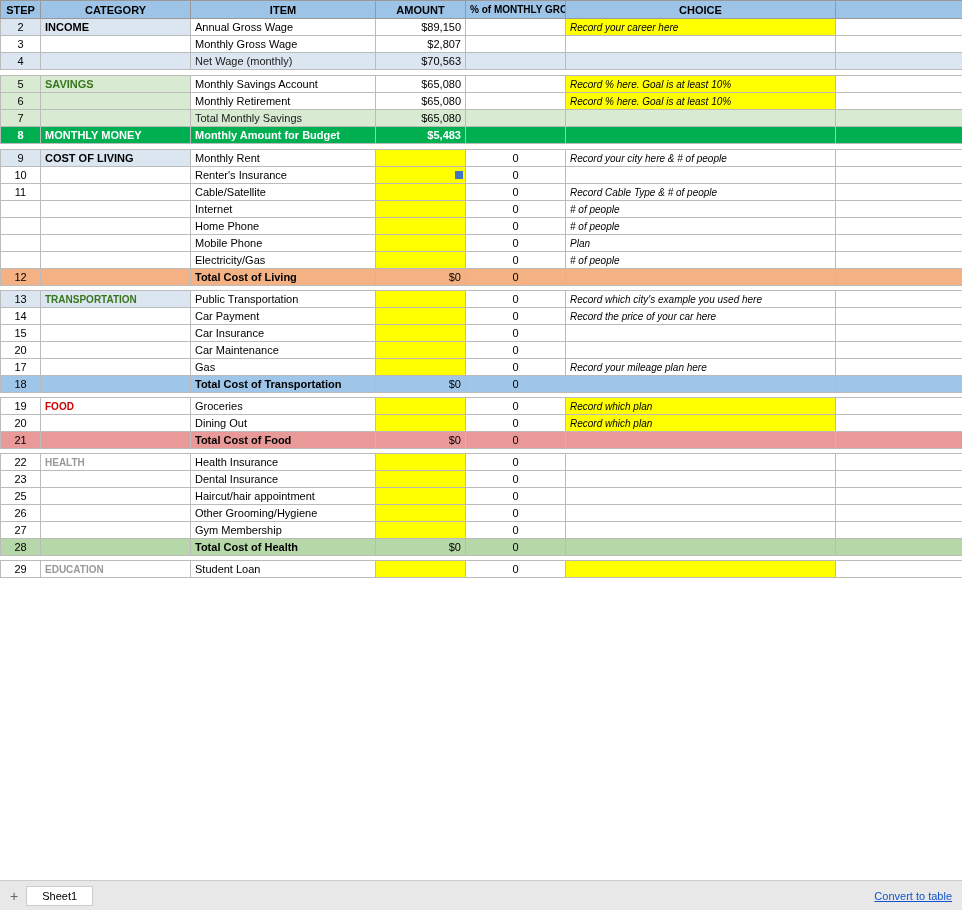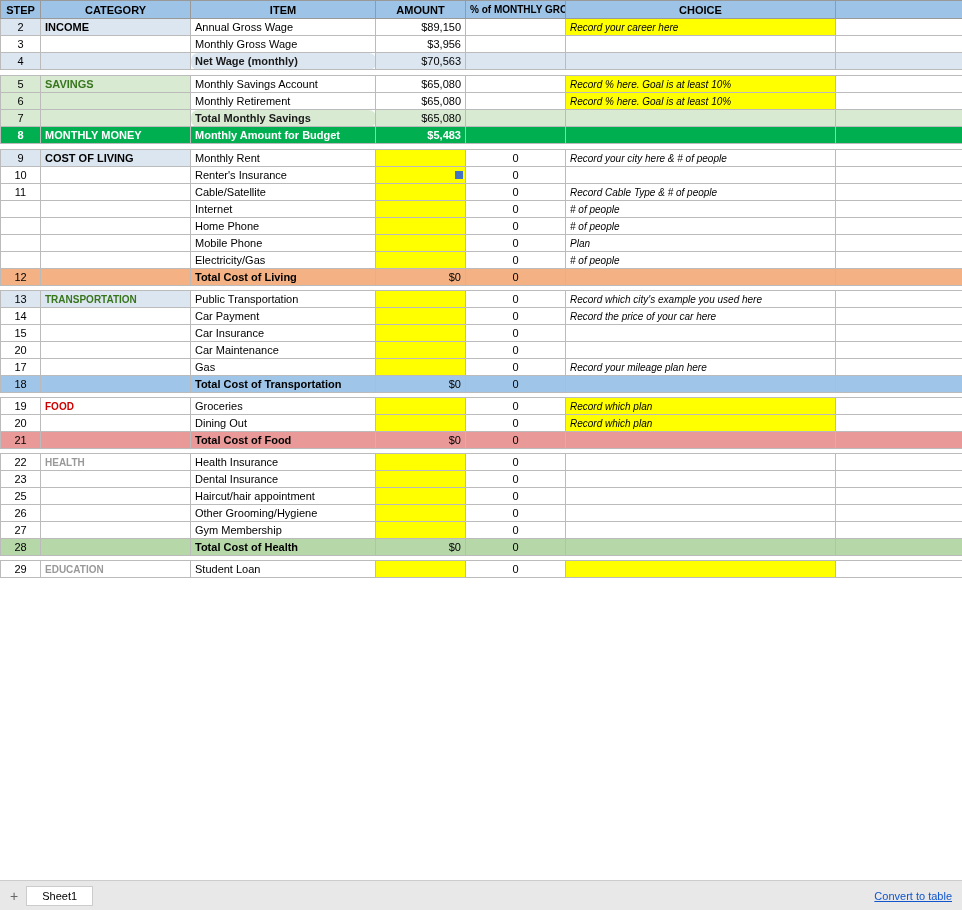--- a/index.html
+++ b/index.html
@@ -43,21 +43,21 @@
 
     .yellow-cell { background: #ffff00 !important; }
 
     .income-label { color: #000; font-weight: bold; }
     .savings-label { color: #38761d; font-weight: bold; }
     .transport-label { color: #38761d; font-weight: bold; font-size: 10px; }
     .food-label { color: #cc0000; font-weight: bold; font-size: 10px; }
     .health-label { color: #999; font-weight: bold; font-size: 10px; }
     .edu-label { color: #999; font-weight: bold; font-size: 10px; }
 
-    .bold-item { font-weight: bold; color: #1a1a1a; border-radius: 7px; }
+    .bold-item { font-weight: normal; color: #1a1a1a; }
     .total-item { font-weight: bold; }
     .header-top-blue th { background: #9dc3e6; color: #000; font-weight: bold; }
 
     .amount-col { text-align: right; }
     .pct-col { text-align: center; }
     .step-col { text-align: center; }
 
     .bottom-bar {
       position: absolute;
       bottom: 0;
@@ -125,21 +125,21 @@
         <td class="amount-col">$89,150</td>
         <td></td>
         <td class="yellow-cell" style="font-style:italic; font-size:10px;">Record your career here</td>
         <td></td>
       </tr>
 
       <tr style="background:#fff;">
         <td class="step-col">3</td>
         <td></td>
         <td>Monthly Gross Wage</td>
-        <td class="amount-col">$3,956</td>
+        <td class="amount-col">$2,807</td>
         <td></td>
         <td></td>
         <td></td>
       </tr>
 
       <tr style="background:#dce6f1;">
         <td class="step-col">4</td>
         <td></td>
         <td class="bold-item">Net Wage (monthly)</td>
         <td class="amount-col">$70,563</td>

